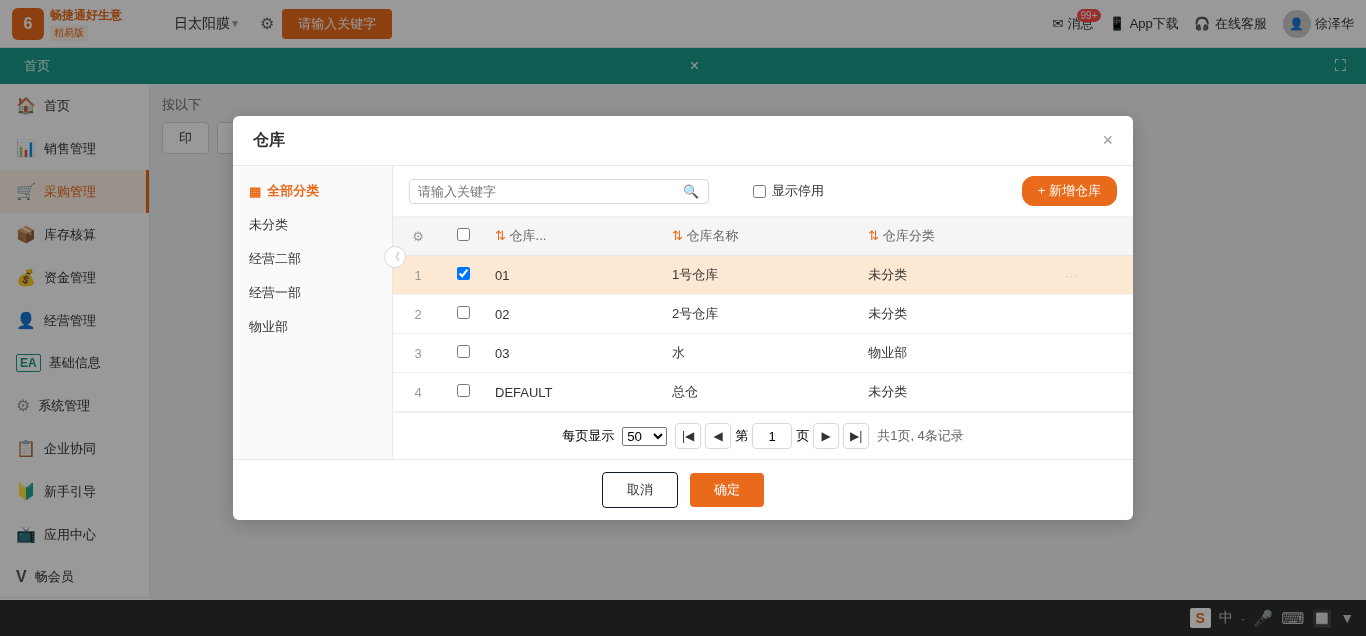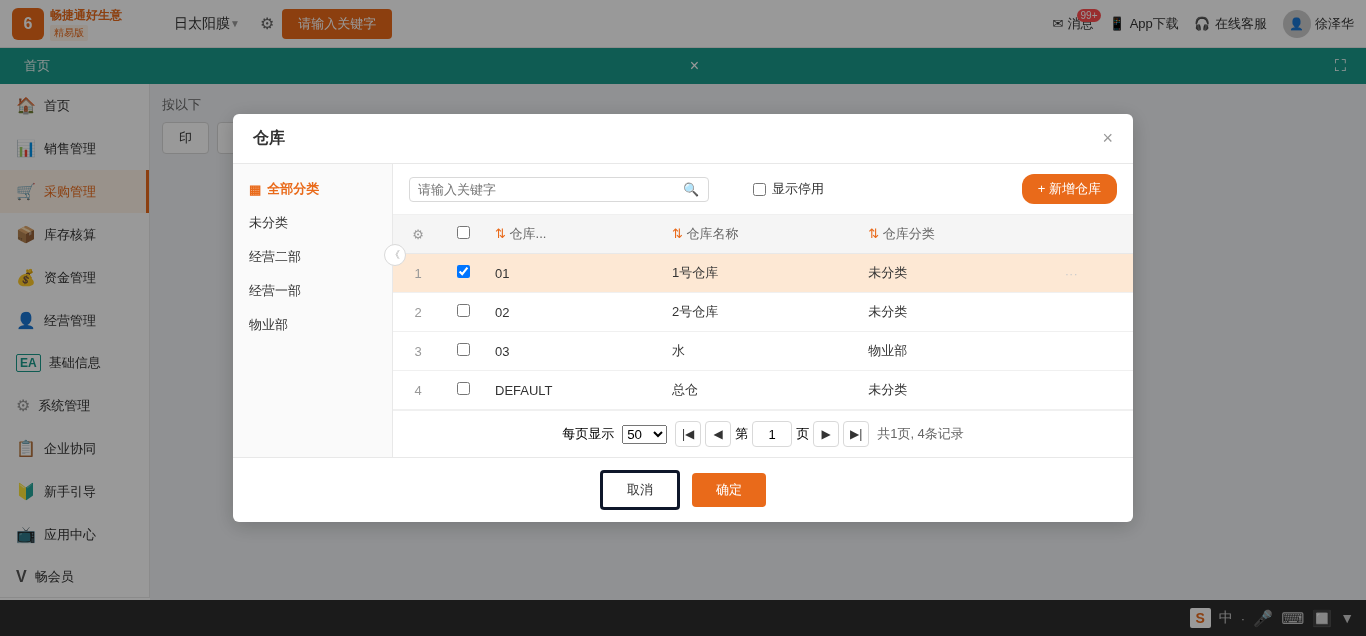--- a/index.html
+++ b/index.html
@@ -220,21 +220,21 @@
     }
     .page-info { color: #666; }
 
     
     .modal-footer {
       display: flex; align-items: center; justify-content: center;
       gap: 12px; padding: 12px 20px;
       border-top: 1px solid #e8e8e8;
     }
     .btn-cancel {
-      background: #fff; border: 3px solid #0f172a; color: #333;
+      background: #fff; border: 1px solid #0f172a; color: #333;
       padding: 8px 24px; border-radius: 4px; cursor: pointer; font-size: 13px;
     }
     .btn-confirm {
       background: #e96a1a; color: white; border: none;
       padding: 8px 24px; border-radius: 4px; cursor: pointer; font-size: 13px;
     }
 
     
     .bottom-bar {
       position: fixed; bottom: 0; left: 0; right: 0;

